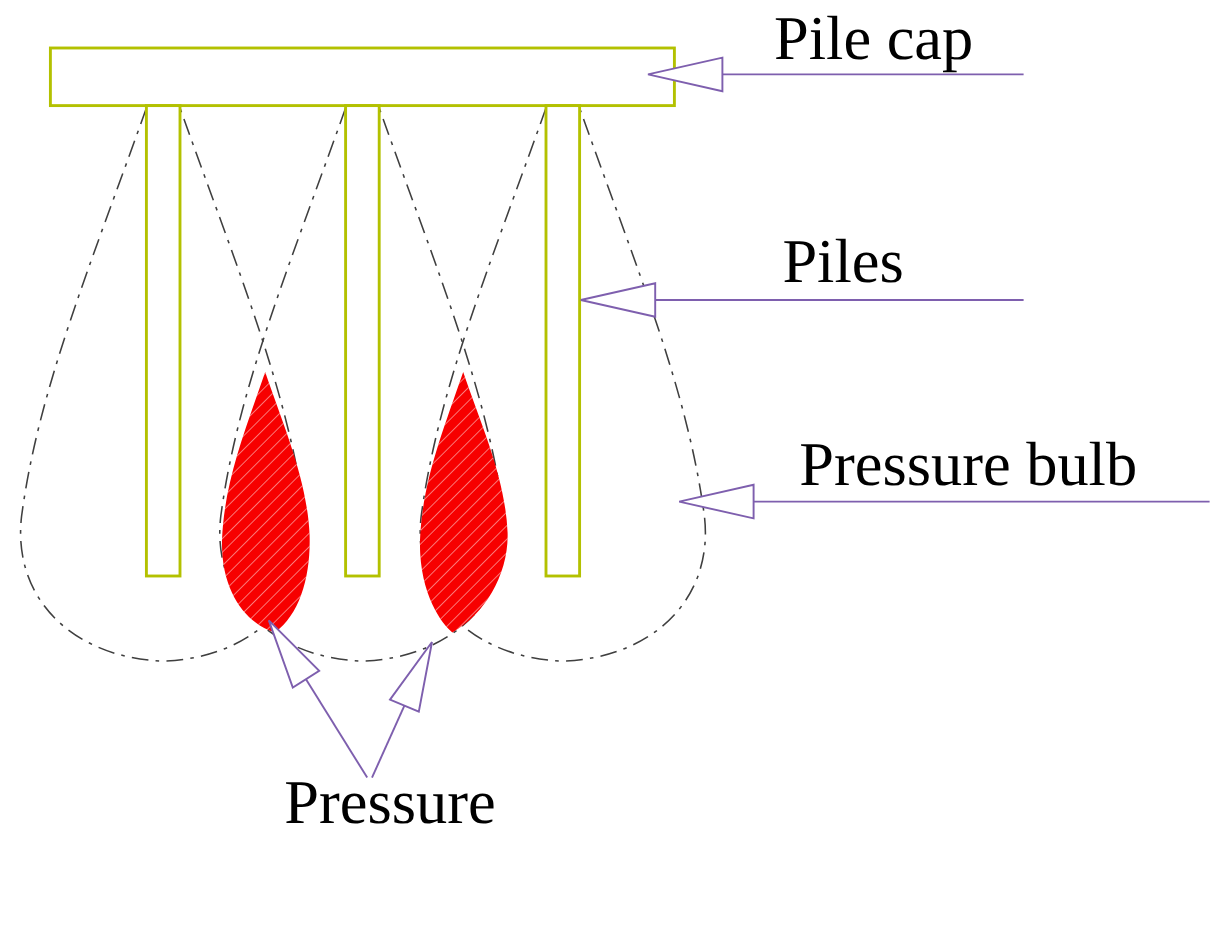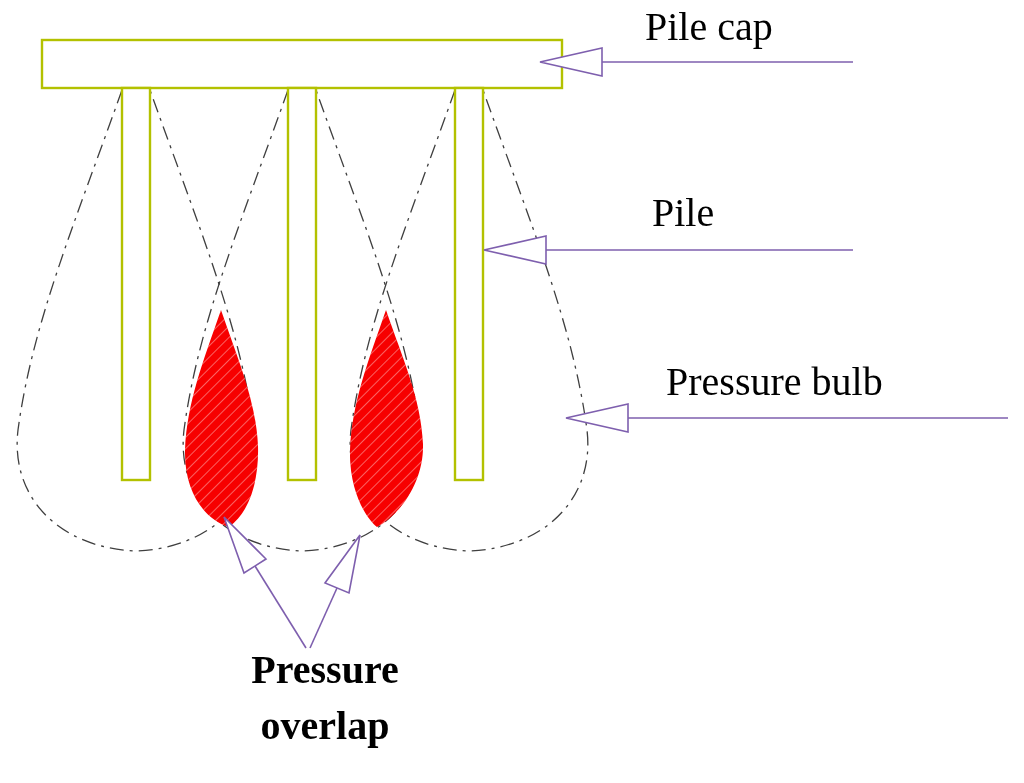--- a/index.html
+++ b/index.html
@@ -17,24 +17,24 @@
     font-family:"Liberation Serif","DejaVu Serif",serif;
   }
   .stage svg{position:absolute;left:0;top:0;}
   .structure{fill:#ffffff;stroke:var(--structure);stroke-width:2.4;}
   .bulb{fill:none;stroke:var(--bulb-outline);stroke-width:1.3;stroke-dasharray:14 6 3 6;}
   .overlap{fill:var(--overlap-fill);stroke:none;}
   .overlap-hatch{fill:url(#hatch);stroke:none;}
   .leader-line{stroke:var(--leader);stroke-width:1.6;fill:none;}
   .arrowhead{fill:#ffffff;stroke:var(--leader);stroke-width:1.6;}
   .label{
-    position:absolute;color:var(--text);font-size:40px;line-height:1.05;
+    position:absolute;color:var(--text);font-size:52px;line-height:1.05;
     white-space:nowrap;
   }
-  .label-center{text-align:center;white-space:normal;font-weight:bold;}
+  .label-center{text-align:center;white-space:normal;}
   .label-center .line{line-height:56px;}
 </style>
 </head>
 <body>
 
 <div class="stage">
 
   <svg width="1024" height="783" viewBox="0 0 1024 783">
     <defs>
       <pattern id="hatch" width="8" height="8" patternUnits="userSpaceOnUse" patternTransform="rotate(45)">
@@ -66,22 +66,21 @@
     <polygon class="arrowhead" points="566,418 628,404 628,432"></polygon>
 
     <line class="leader-line" x1="255" y1="566" x2="306" y2="648"></line>
     <polygon class="arrowhead" points="224,517 266,559 244,573"></polygon>
     <line class="leader-line" x1="337" y1="588" x2="310" y2="648"></line>
     <polygon class="arrowhead" points="360,535 349,593 325,583"></polygon>
   </svg>
 
   <div class="label" style="left:645px;top:6px;">Pile cap</div>
 
-  <div class="label" style="left:652px;top:192px;">Pile</div>
+  <div class="label" style="left:652px;top:192px;">Piles</div>
 
   <div class="label" style="left:666px;top:361px;">Pressure bulb</div>
 
   <div class="label label-center" style="left:200px;top:642px;width:250px;">
     <div class="line">Pressure</div>
-    <div class="line">overlap</div>
   </div>
 
 </div>
 
 </body></html>

